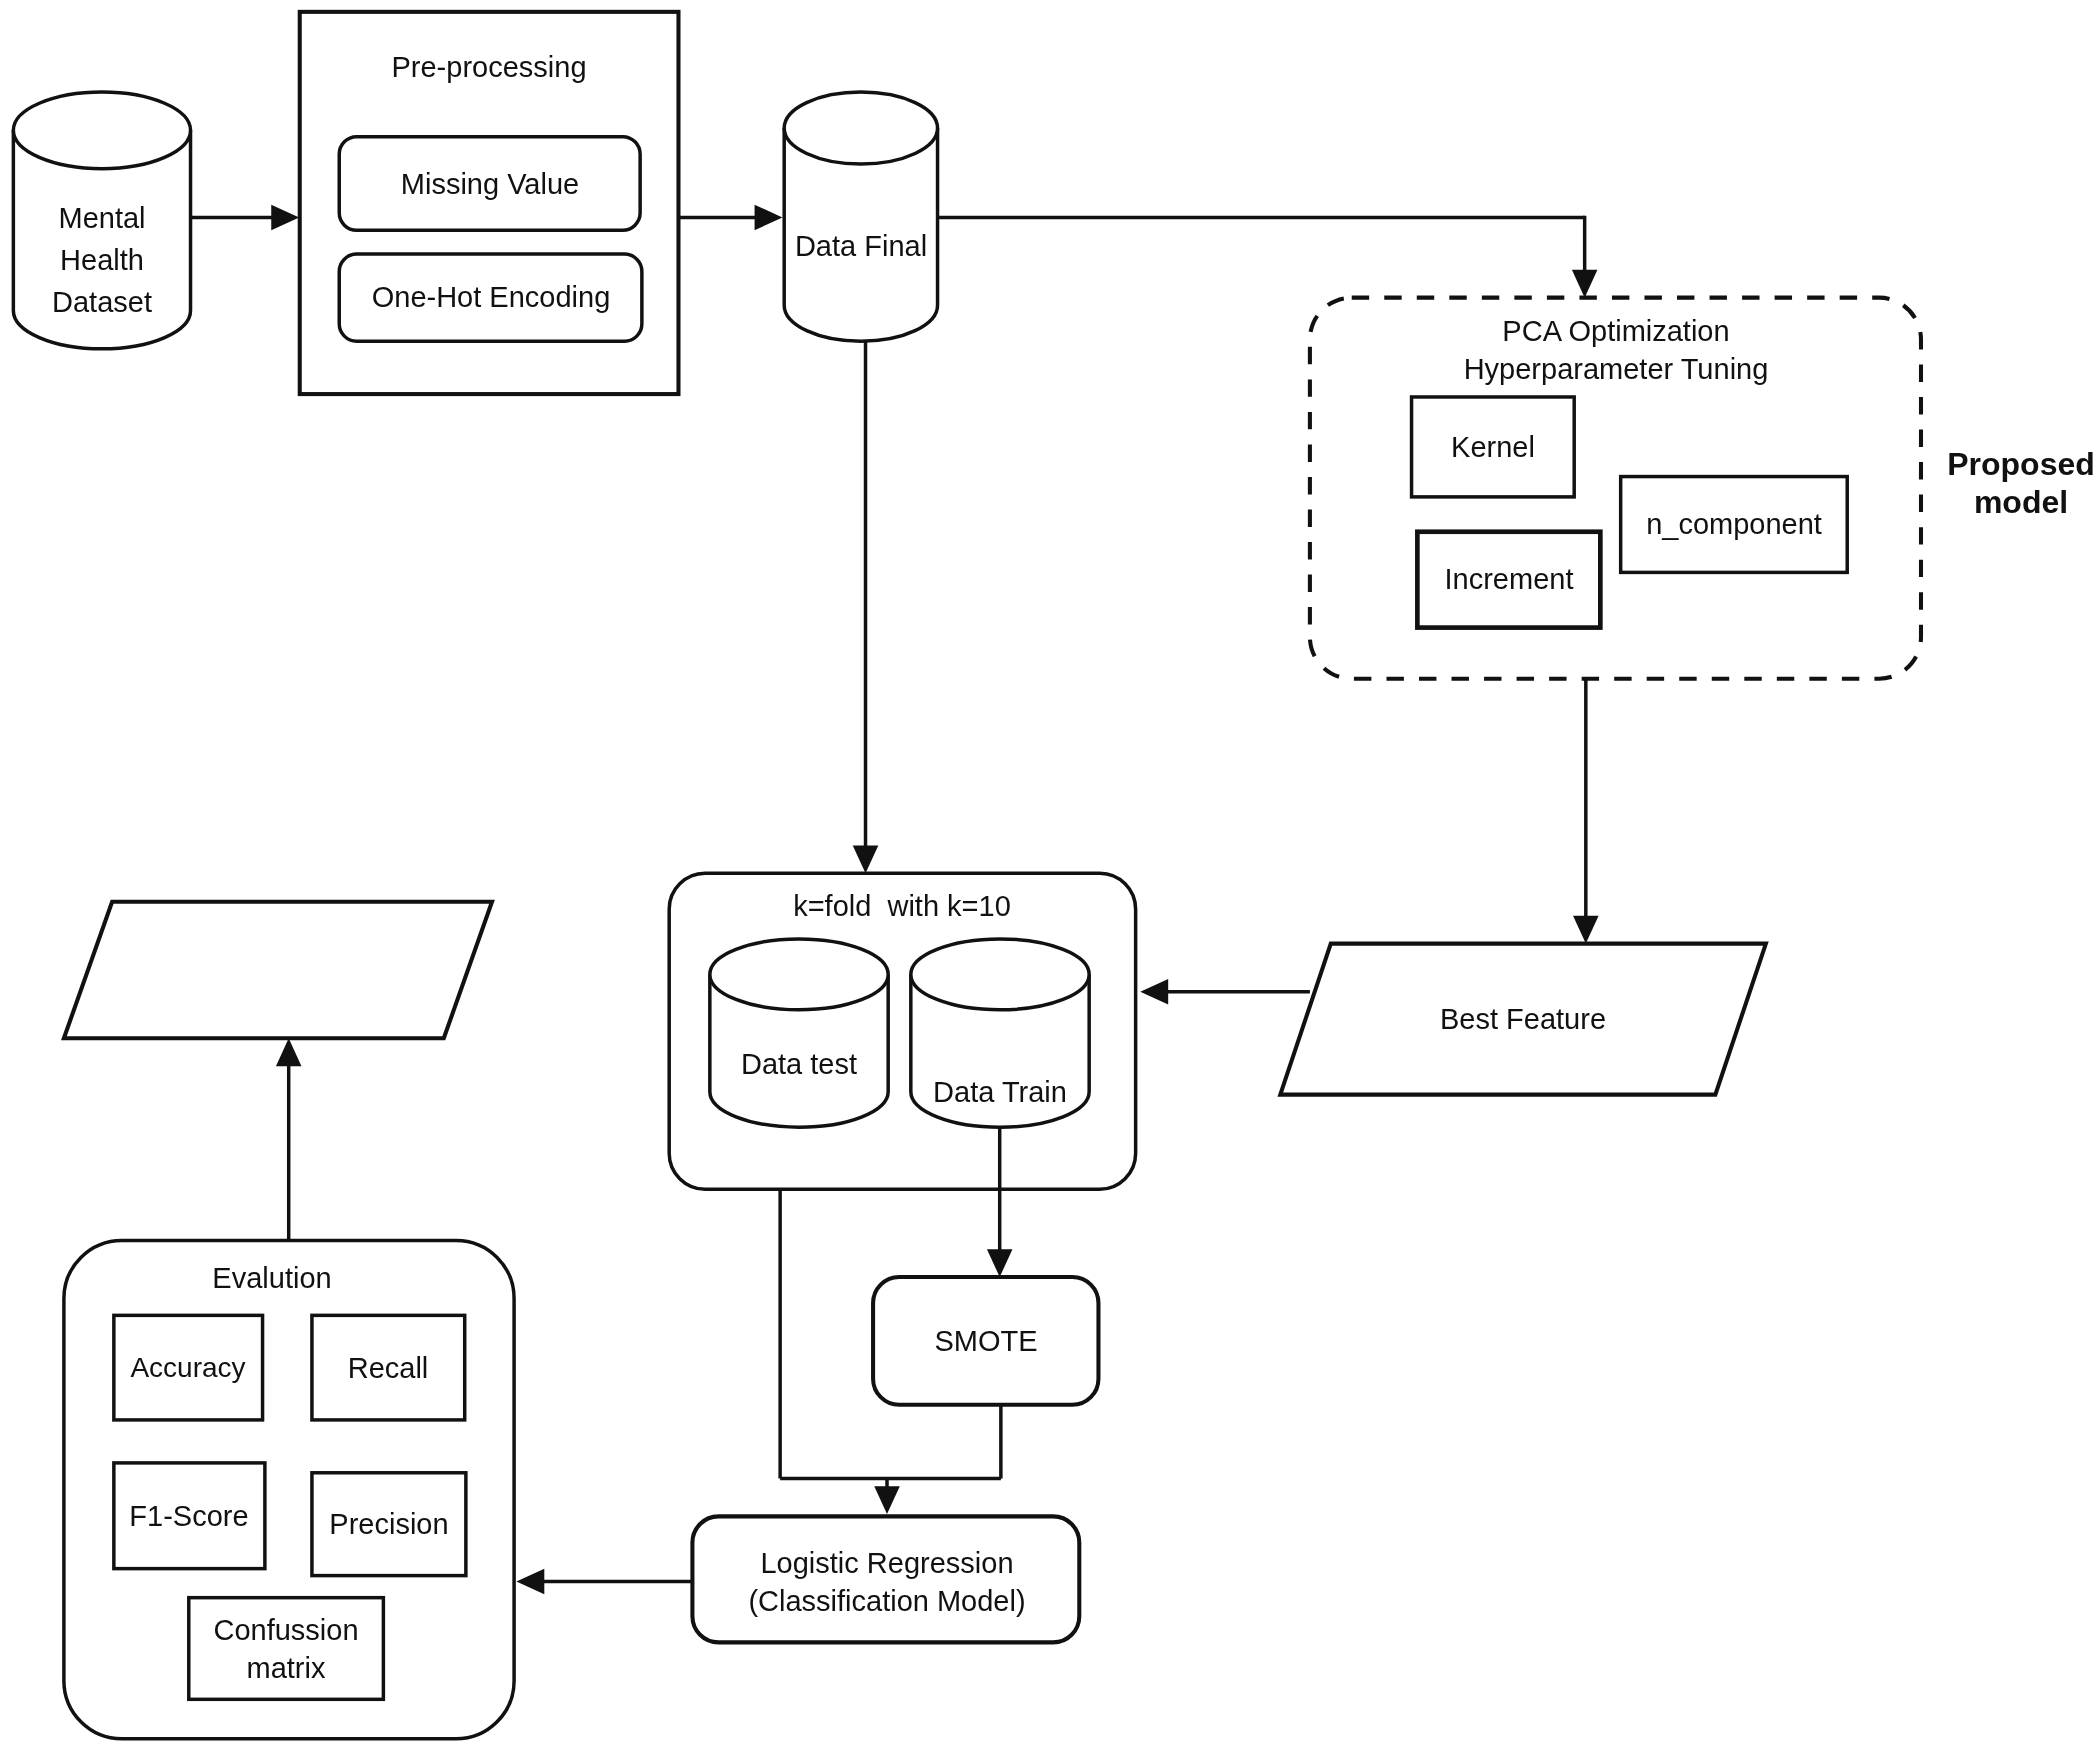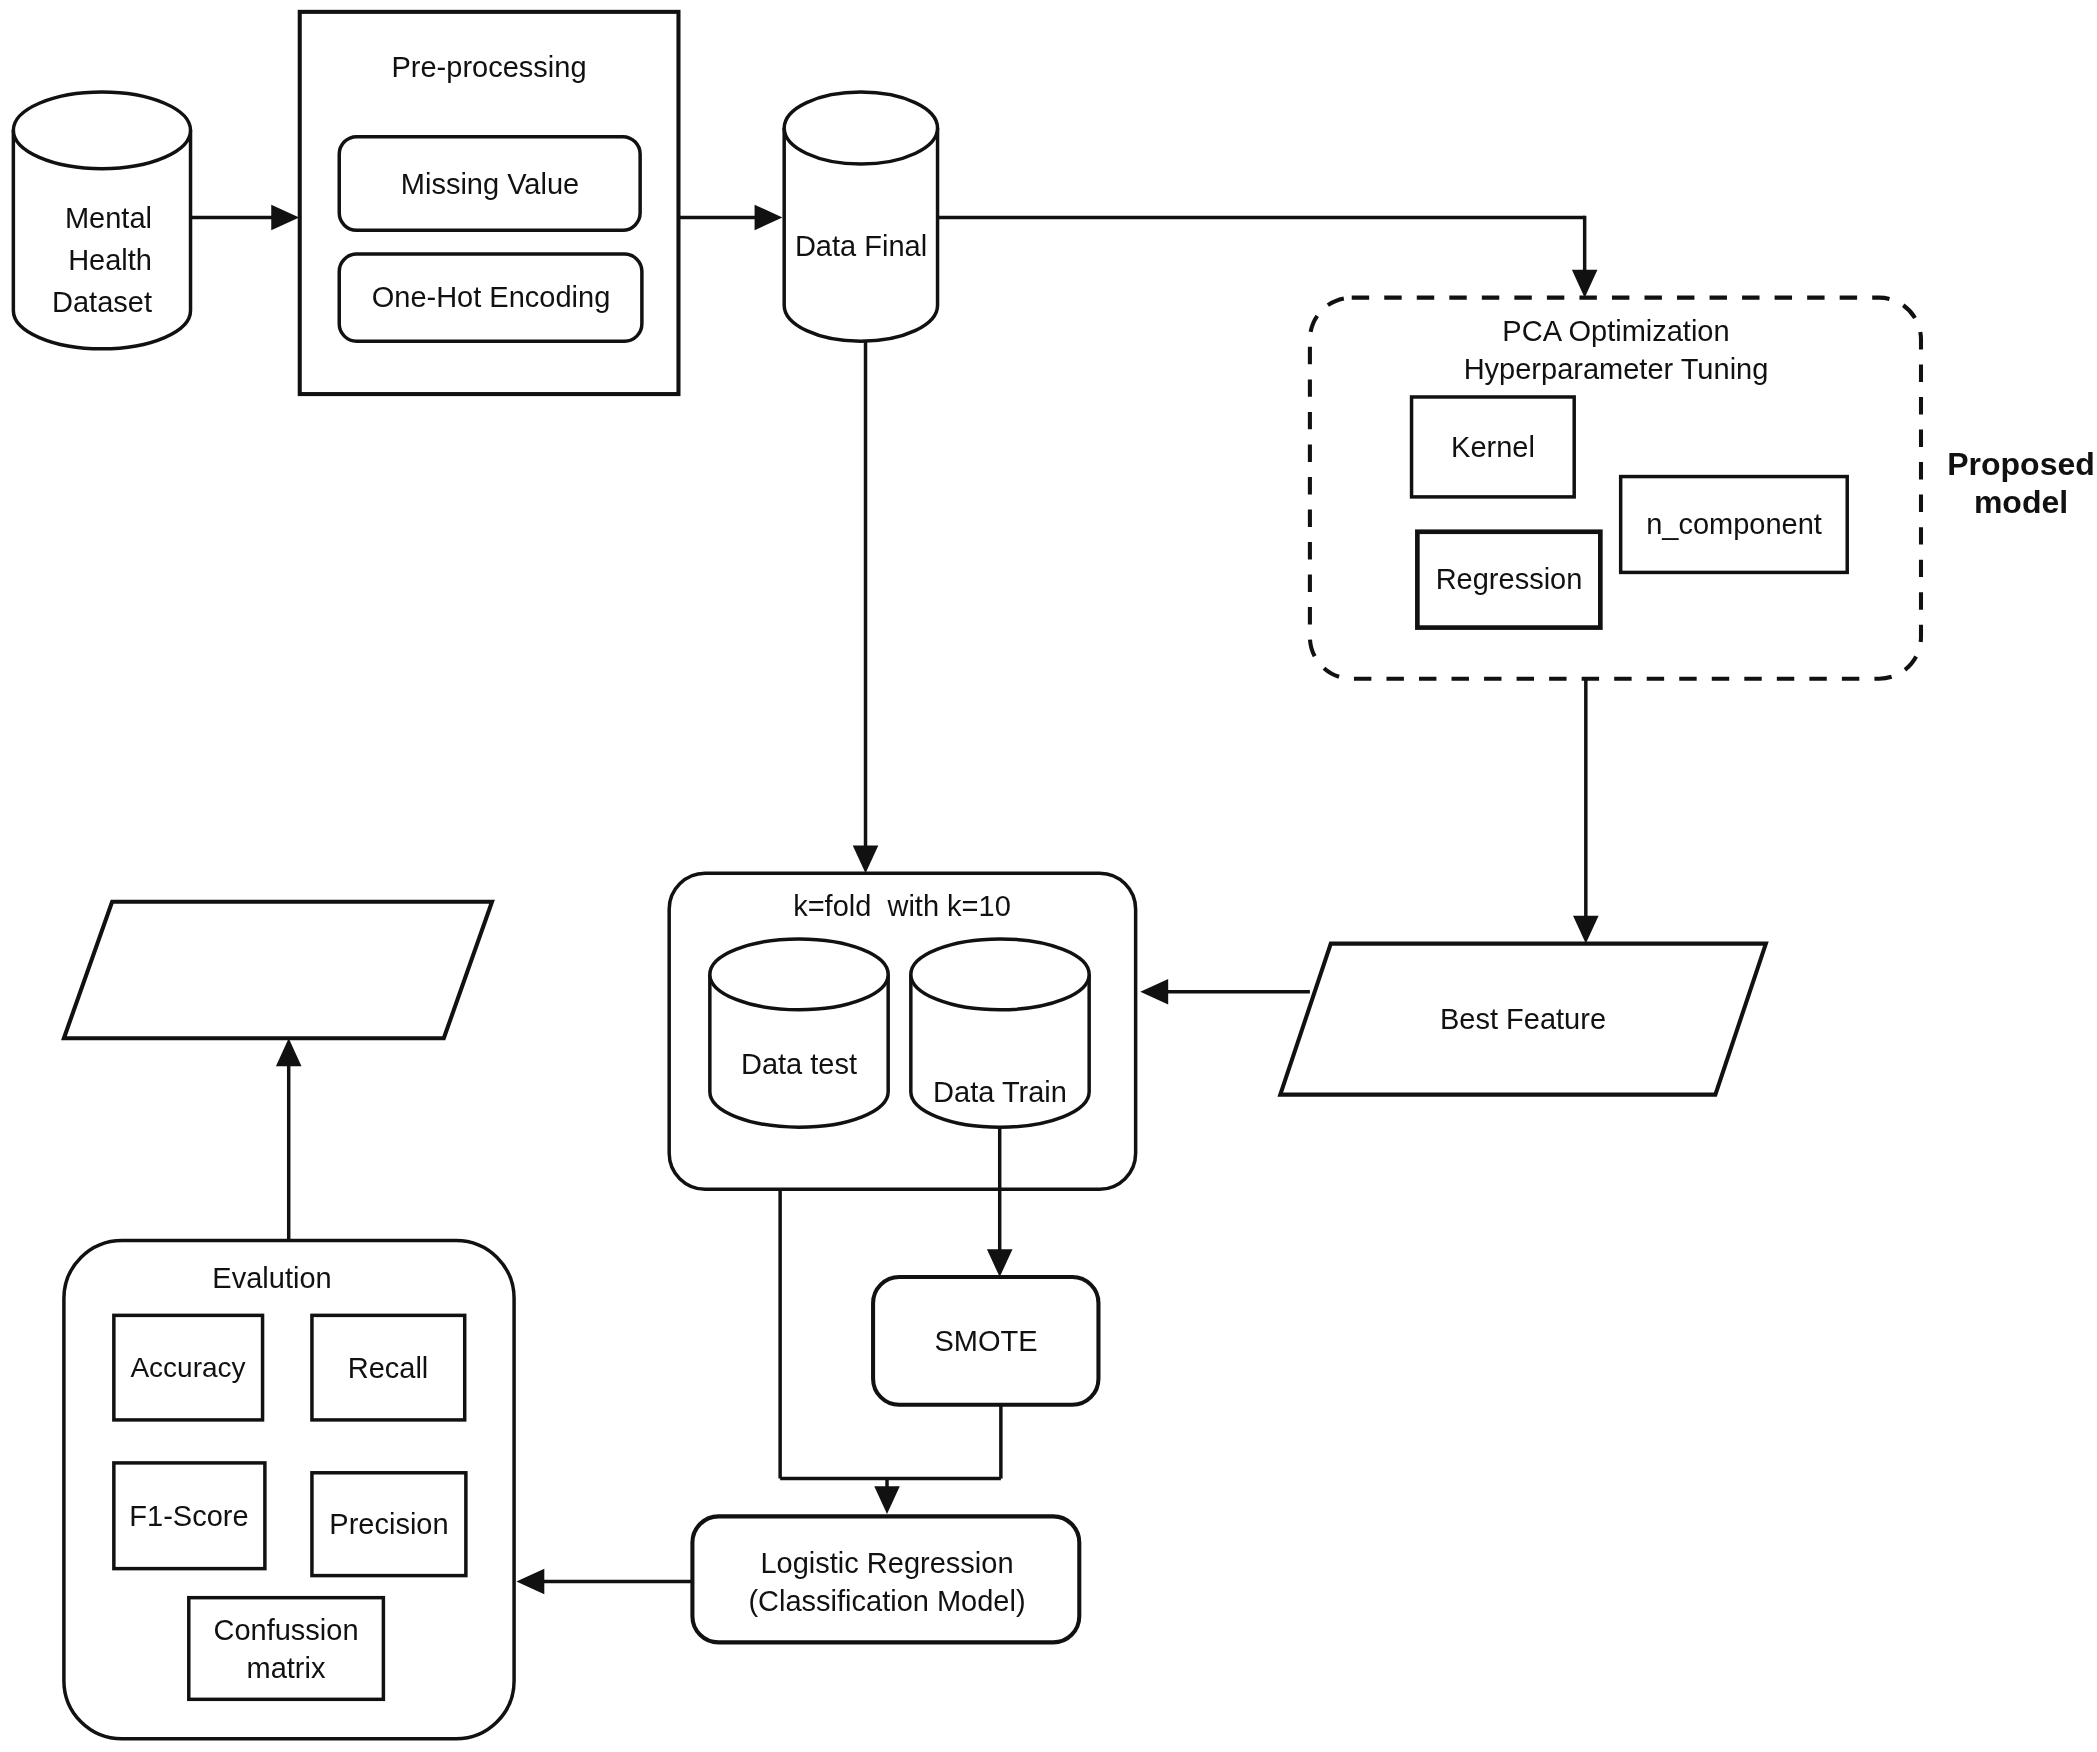--- a/index.html
+++ b/index.html
@@ -17,21 +17,21 @@
     position: absolute;
     transform: translate(-50%, -50%);
     text-align: center;
     white-space: pre-wrap;
     font-size: 29px;
     line-height: 38px;
     color: #111111;
   }
   .label.small { font-size: 28px; }
   .label.bold { font-weight: bold; font-size: 32px; line-height: 38px; }
-  .label.tall { line-height: 42px; text-align: right; }
+  .label.tall { line-height: 42px; }
 </style>
 </head>
 <body>
 
 <div id="canvas">
 
   <svg width="2097" height="1753" viewBox="0 0 3610 3017" fill="none" stroke="#111111" stroke-width="6">
 
     <rect x="516" y="20" width="652" height="658" fill="#ffffff" stroke-width="7"></rect>
     <rect x="2255" y="512" width="1052" height="656" rx="72" fill="#ffffff" stroke-dasharray="30 26" stroke-width="7"></rect>
@@ -112,21 +112,21 @@
   <div class="label" style="left:489px; top:67px;">Pre-processing</div>
   <div class="label" style="left:490px; top:184px;">Missing Value</div>
   <div class="label" style="left:491px; top:297px;">One-Hot Encoding</div>
 
   <div class="label" style="left:861px; top:246px;">Data Final</div>
 
   <div class="label" style="left:1616px; top:350px;">PCA Optimization
 Hyperparameter Tuning</div>
   <div class="label" style="left:1493px; top:447px;">Kernel</div>
   <div class="label" style="left:1734px; top:524px;">n_component</div>
-  <div class="label" style="left:1509px; top:579px;">Regression</div>
+  <div class="label" style="left:1509px; top:579px;">Increment</div>
 
   <div class="label bold" style="left:2021px; top:483px;">Proposed
 model</div>
 
   <div class="label" style="left:902px; top:906px;">k=fold  with k=10</div>
   <div class="label" style="left:799px; top:1064px;text-align:right;">Data test</div>
   <div class="label" style="left:1000px; top:1092px;">Data Train</div>
 
   <div class="label" style="left:1523px; top:1019px;text-align:right;">Best Feature</div>
 

